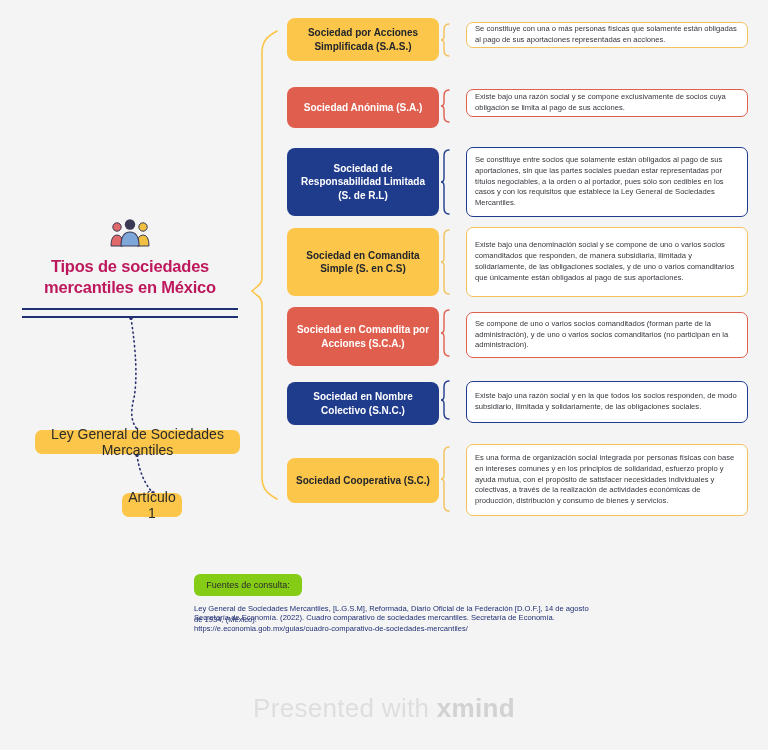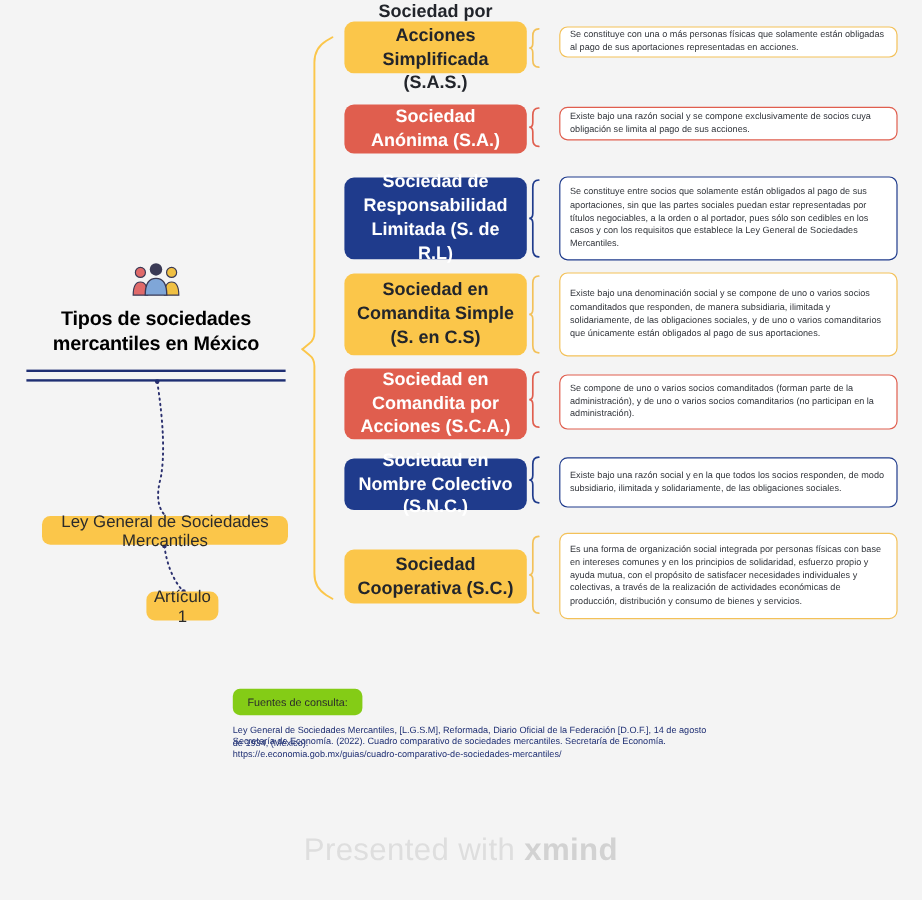--- a/index.html
+++ b/index.html
@@ -29,21 +29,21 @@
   }
   #central-icon {
     display: block;
     margin: 0 auto 8px auto;
     width: 44px;
     height: 30px;
   }
   #central-title {
     font-size: 16.5px;
     font-weight: bold;
-    color: #000000;
+    color: #be185d;
     line-height: 1.3;
     letter-spacing: -0.2px;
   }
   #central-underline {
     margin: 9px 4px 0 4px;
     height: 6px;
     border-top: 2px solid #1f2f73;
     border-bottom: 2px solid #1f2f73;
   }
 
@@ -79,21 +79,21 @@
     position: absolute;
     left: 287px;
     width: 152px;
     border-radius: 8px;
     display: flex;
     align-items: center;
     justify-content: center;
     text-align: center;
     box-sizing: border-box;
     padding: 6px 9px;
-    font-size: 15px;
+    font-size: 10px;
     font-weight: bold;
     line-height: 1.32;
   }
   .topic.yellow { background: #fbc64a; color: #22252b; }
   .topic.red    { background: #e05e4e; color: #ffffff; }
   .topic.navy   { background: #1f3b8c; color: #ffffff; }
 
   
   .note {
     position: absolute;

